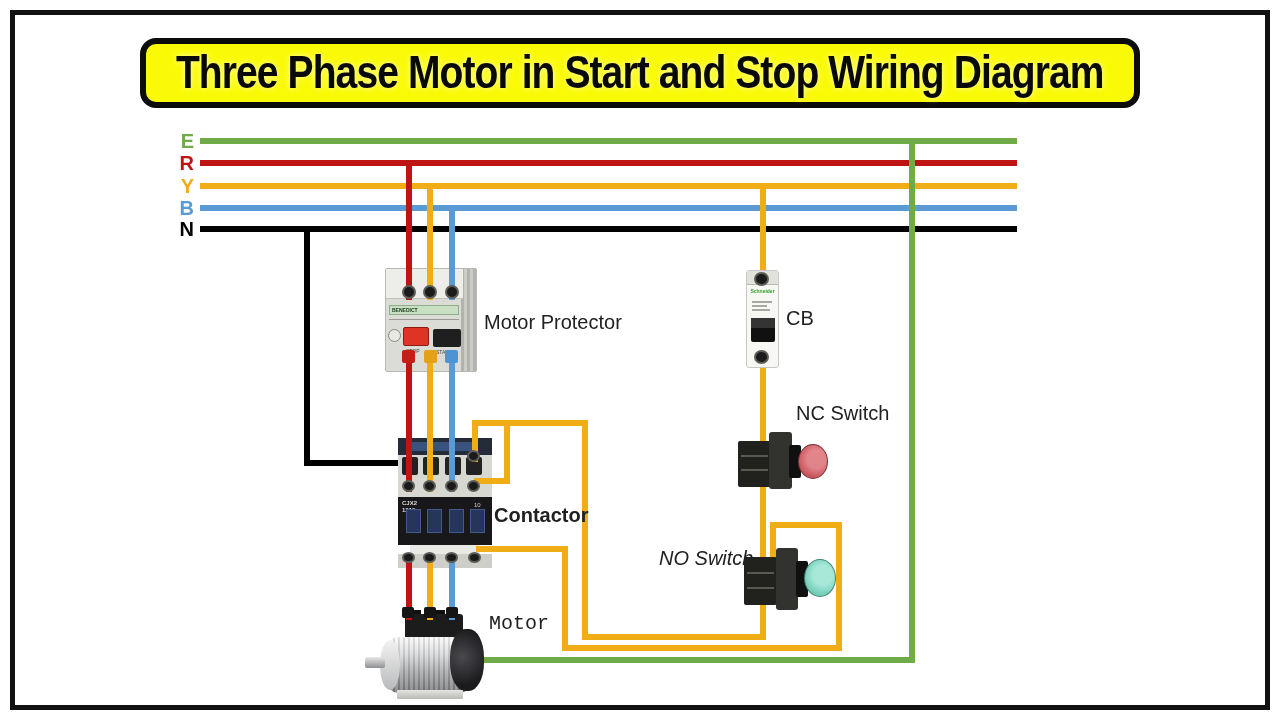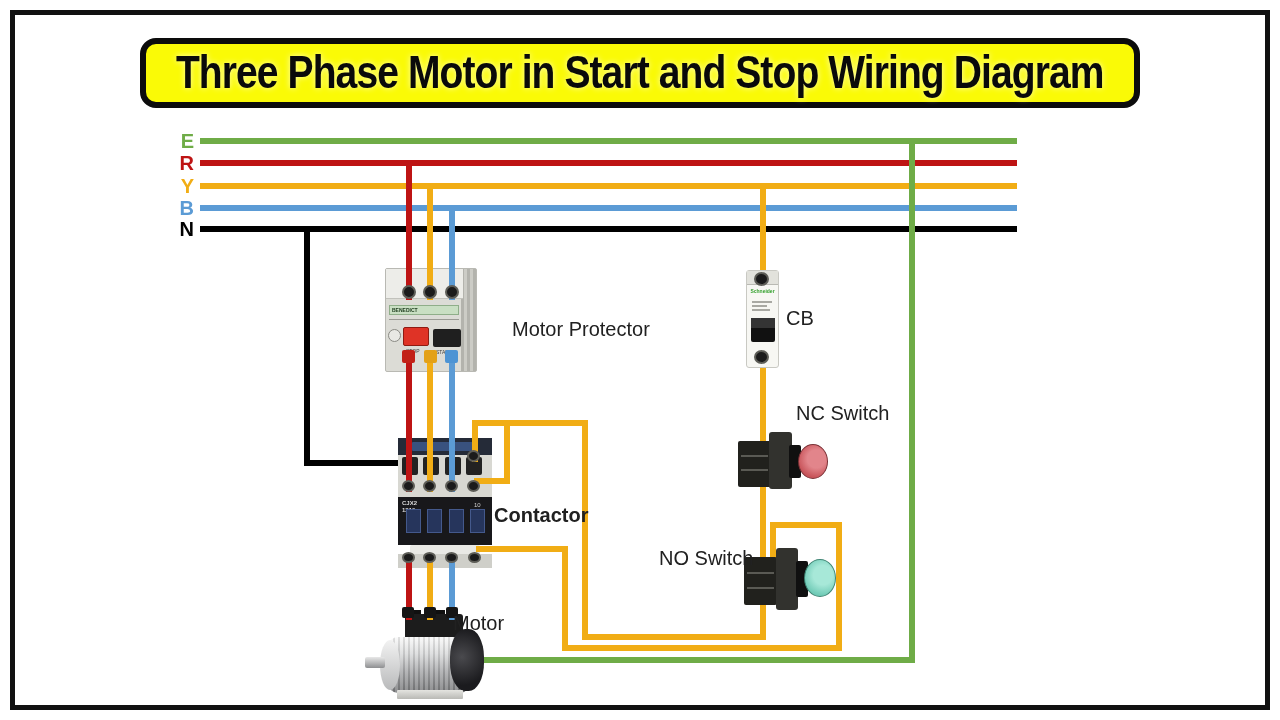--- a/index.html
+++ b/index.html
@@ -231,19 +231,19 @@
       </div>
     <div class="mo-rear"></div>
     <div class="mo-front"></div>
     <div class="mo-shaft"></div>
     <div class="mo-foot"></div>
   </div>
   <div class="nub" style="left:402px;top:607px;width:12px;height:11px;background:#151515;"></div>
   <div class="nub" style="left:424px;top:607px;width:12px;height:11px;background:#151515;"></div>
   <div class="nub" style="left:446px;top:607px;width:12px;height:11px;background:#151515;"></div>
 
-  <span class="clabel" style="left:484px;top:318px;margin-left:28px;">Motor Protector</span>
+  <span class="clabel" style="left:484px;top:311px;">Motor Protector</span>
   <span class="clabel" style="left:786px;top:307px;">CB</span>
   <span class="clabel" style="left:780px;top:402px;margin-left:16px;">NC Switch</span>
-  <span class="clabel" style="left:659px;top:547px;">NO Switch</span>
+  <span class="clabel" style="left:659px;top:547px;font-style:italic;">NO Switch</span>
   <span class="clabel" style="left:494px;top:504px;font-weight:bold;">Contactor</span>
-  <span class="clabel" style="left:453px;top:612px;">Motor</span>
+  <span class="clabel" style="left:489px;top:612px;font-family:Liberation Mono, monospace;">Motor</span>
 </div>
 
 </body></html>

